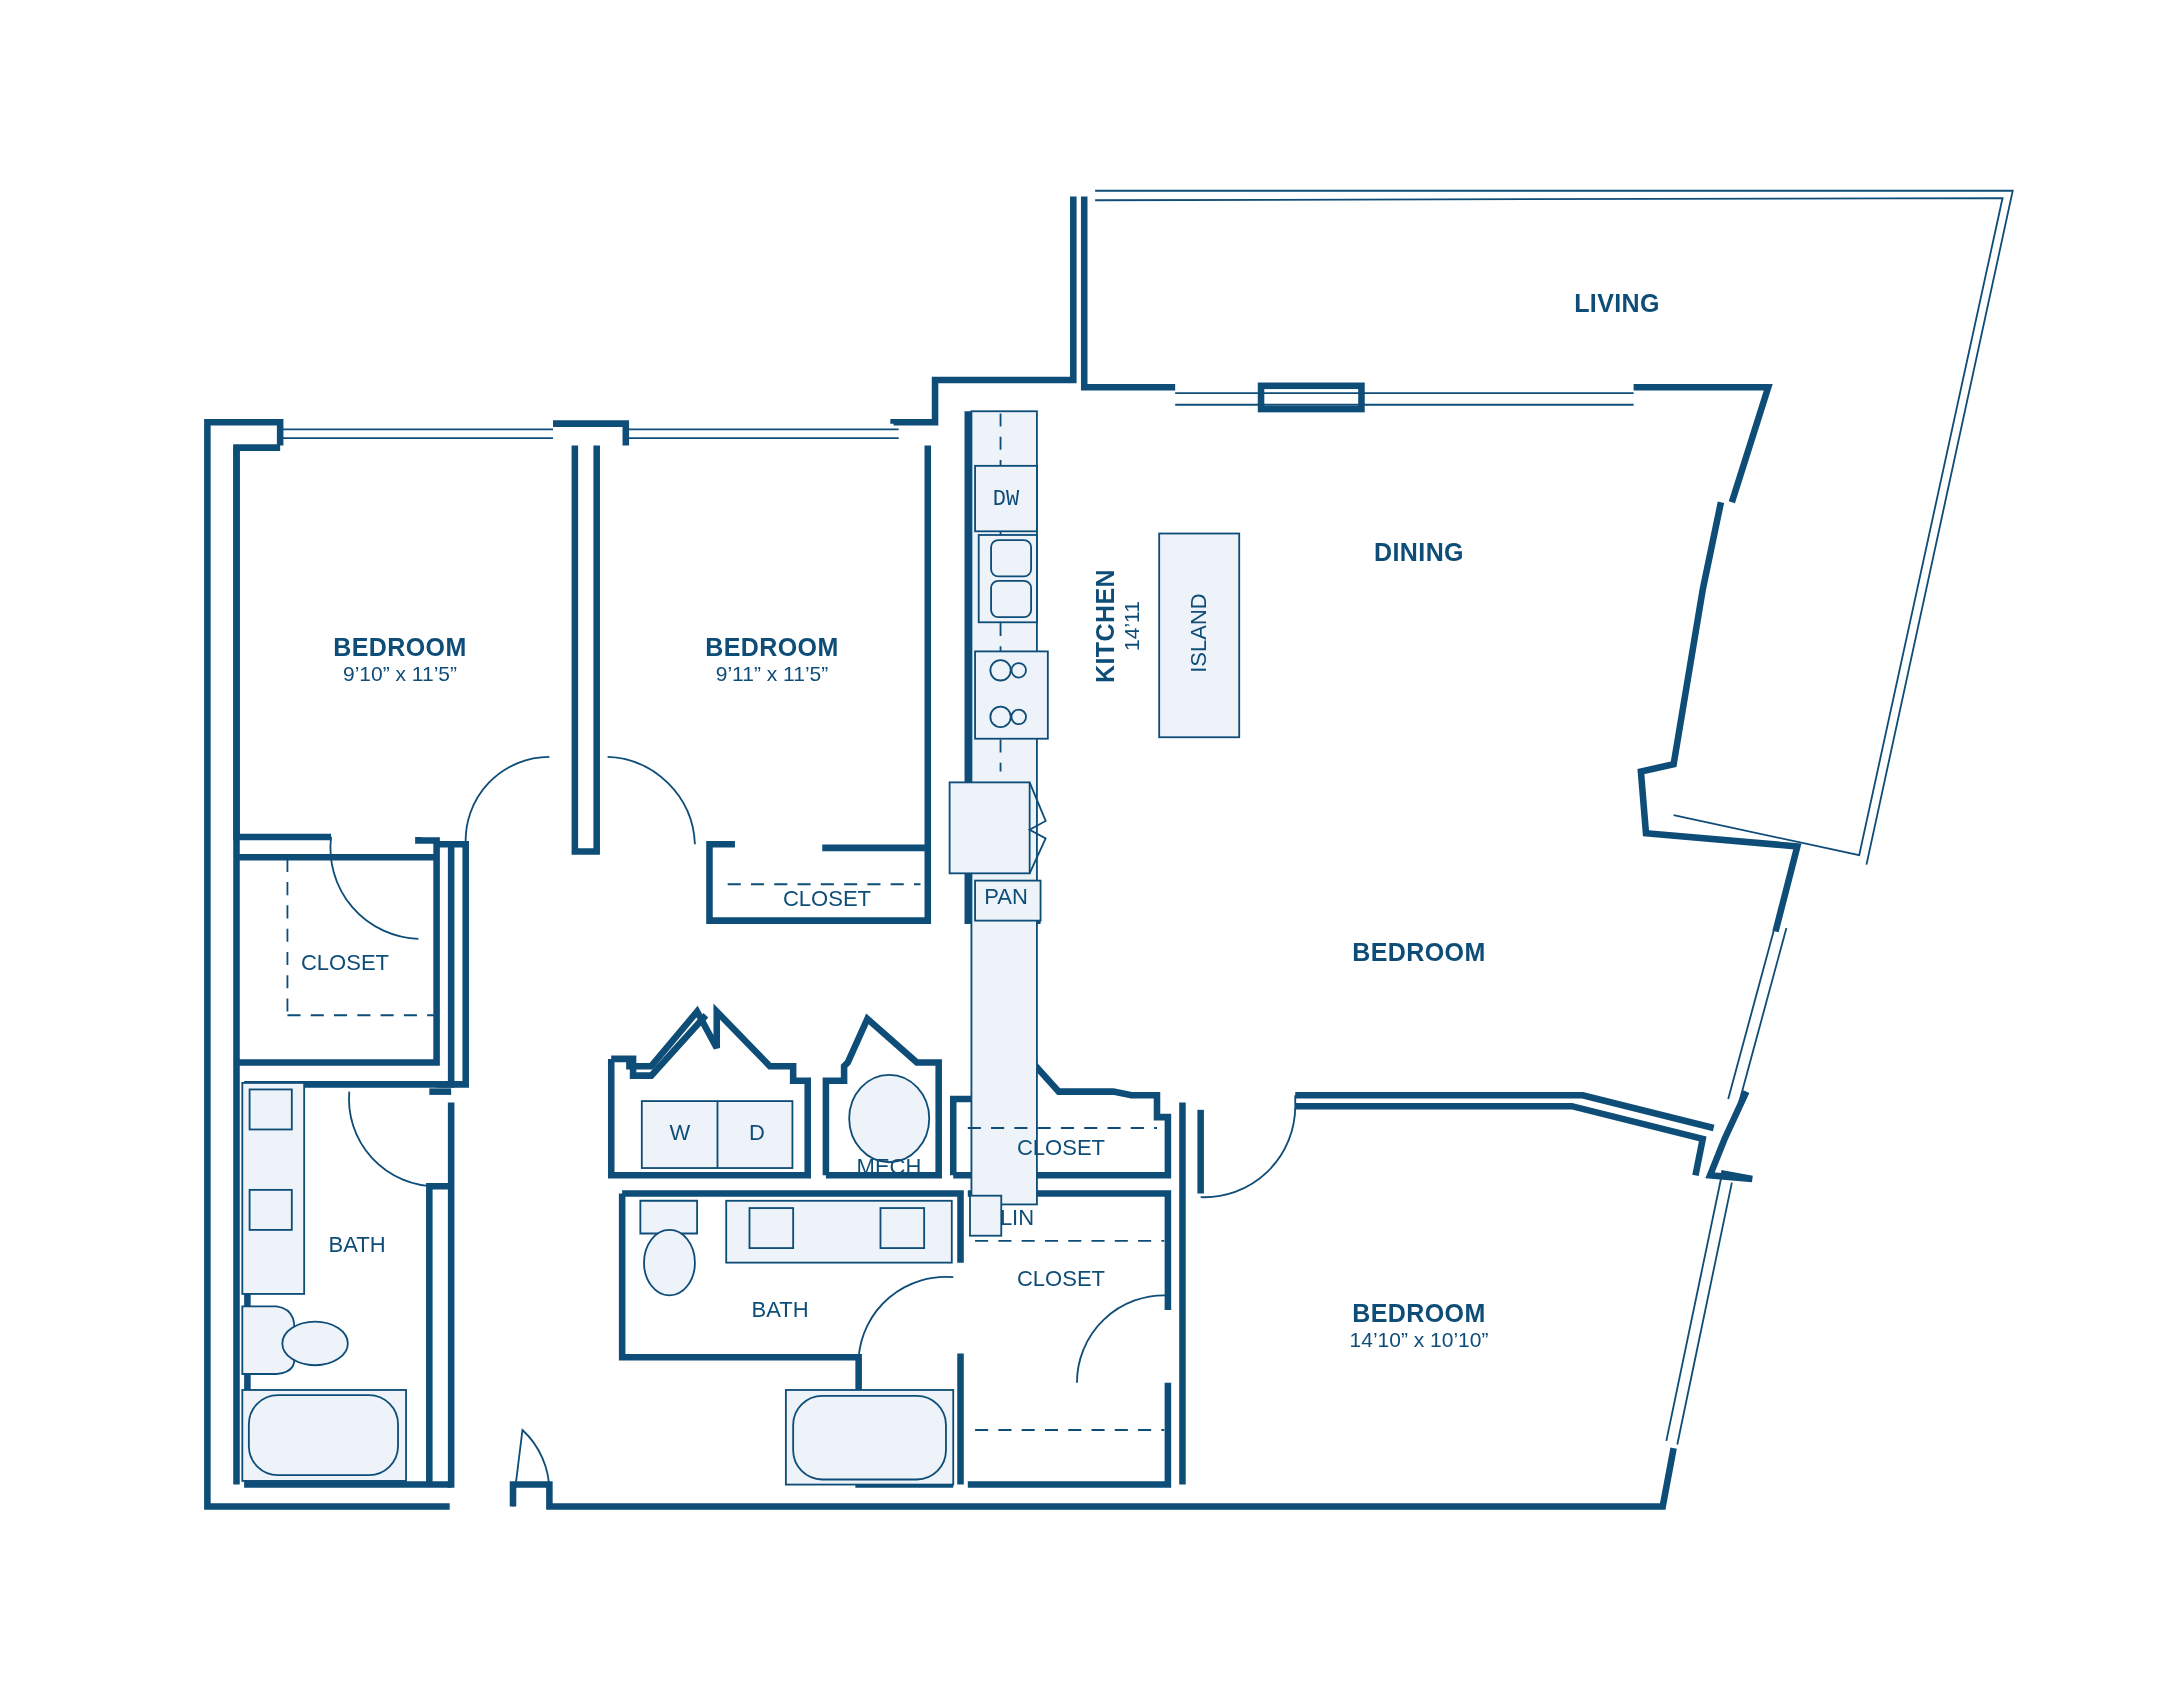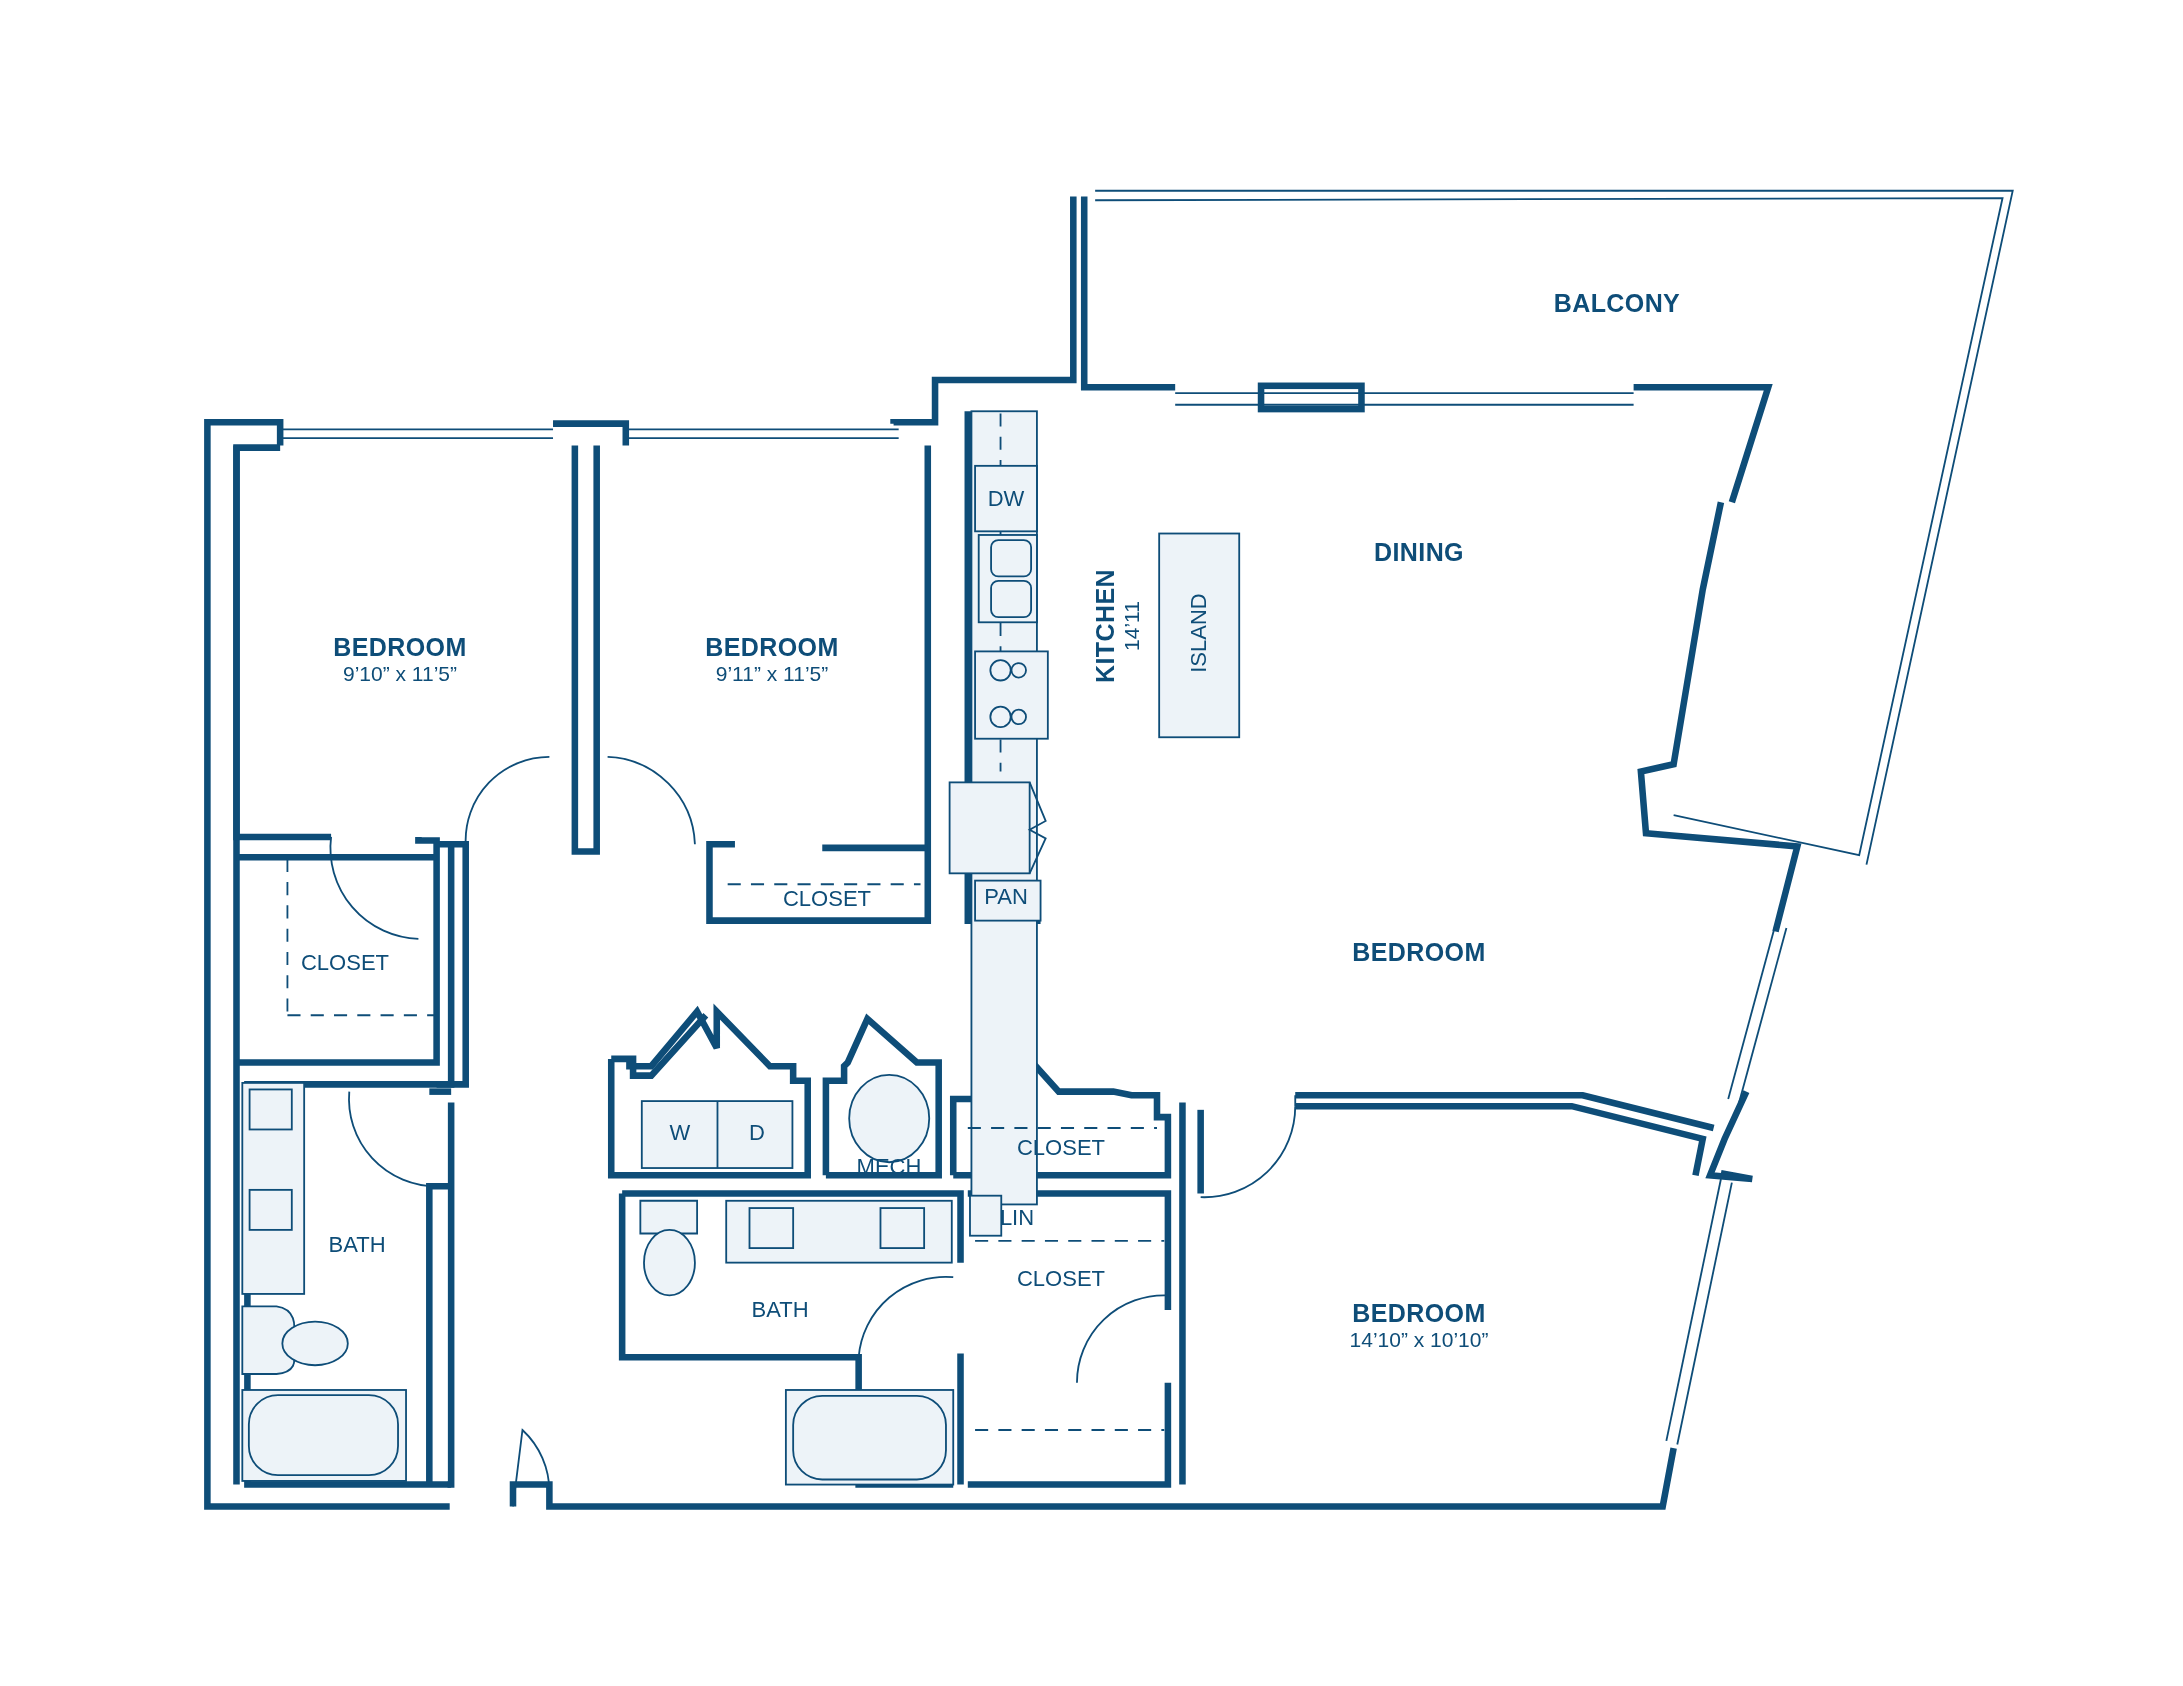--- a/index.html
+++ b/index.html
@@ -137,34 +137,34 @@
     <rect class="fix" x="998" y="1650" width="310" height="85"></rect>
     <rect class="thin" x="1030" y="1660" width="60" height="55"></rect>
     <rect class="thin" x="1210" y="1660" width="60" height="55"></rect>
     <path class="fix" d="M880,1650 L958,1650 L958,1695 L880,1695 Z"></path>
     <ellipse class="fix" cx="920" cy="1735" rx="35" ry="45"></ellipse>
     <rect class="fix" x="1080" y="1910" width="230" height="130"></rect>
     <rect class="thin" x="1090" y="1918" width="210" height="115" rx="40"></rect>
   </g>
 </svg>
 
-<div class="lbl room" style="left:1617px;top:303px;">BALCONY</div>
+<div class="lbl room" style="left:1617px;top:303px;">LIVING</div>
 <div class="lbl room" style="left:1419px;top:552px;">DINING</div>
 <div class="lbl room" style="left:1419px;top:952px;">BEDROOM</div>
 
 <div class="lbl" style="left:1117px;top:626px;transform:translate(-50%,-50%) rotate(-90deg);">
   <div class="room">KITCHEN</div>
   <div class="dim" style="margin-top:0;">14’11</div>
 </div>
 
 <div class="lbl" style="left:1199px;top:633px;transform:translate(-50%,-50%) rotate(-90deg);">
   <div class="small">ISLAND</div>
 </div>
 
-<div class="lbl" style="left:1006px;top:499px;">
+<div class="lbl" style="left:1006px;top:499px;font-family:Liberation Mono, monospace;">
     <div class="small">DW</div>
   </div>
 <div class="lbl" style="left:1006px;top:897px;text-align:center;">
     <div class="small">PAN</div>
   </div>
 
 <div class="lbl" style="left:400px;top:659px;">
   <div class="room">BEDROOM</div>
   <div class="dim">9’10” x 11’5”</div>
 </div>

